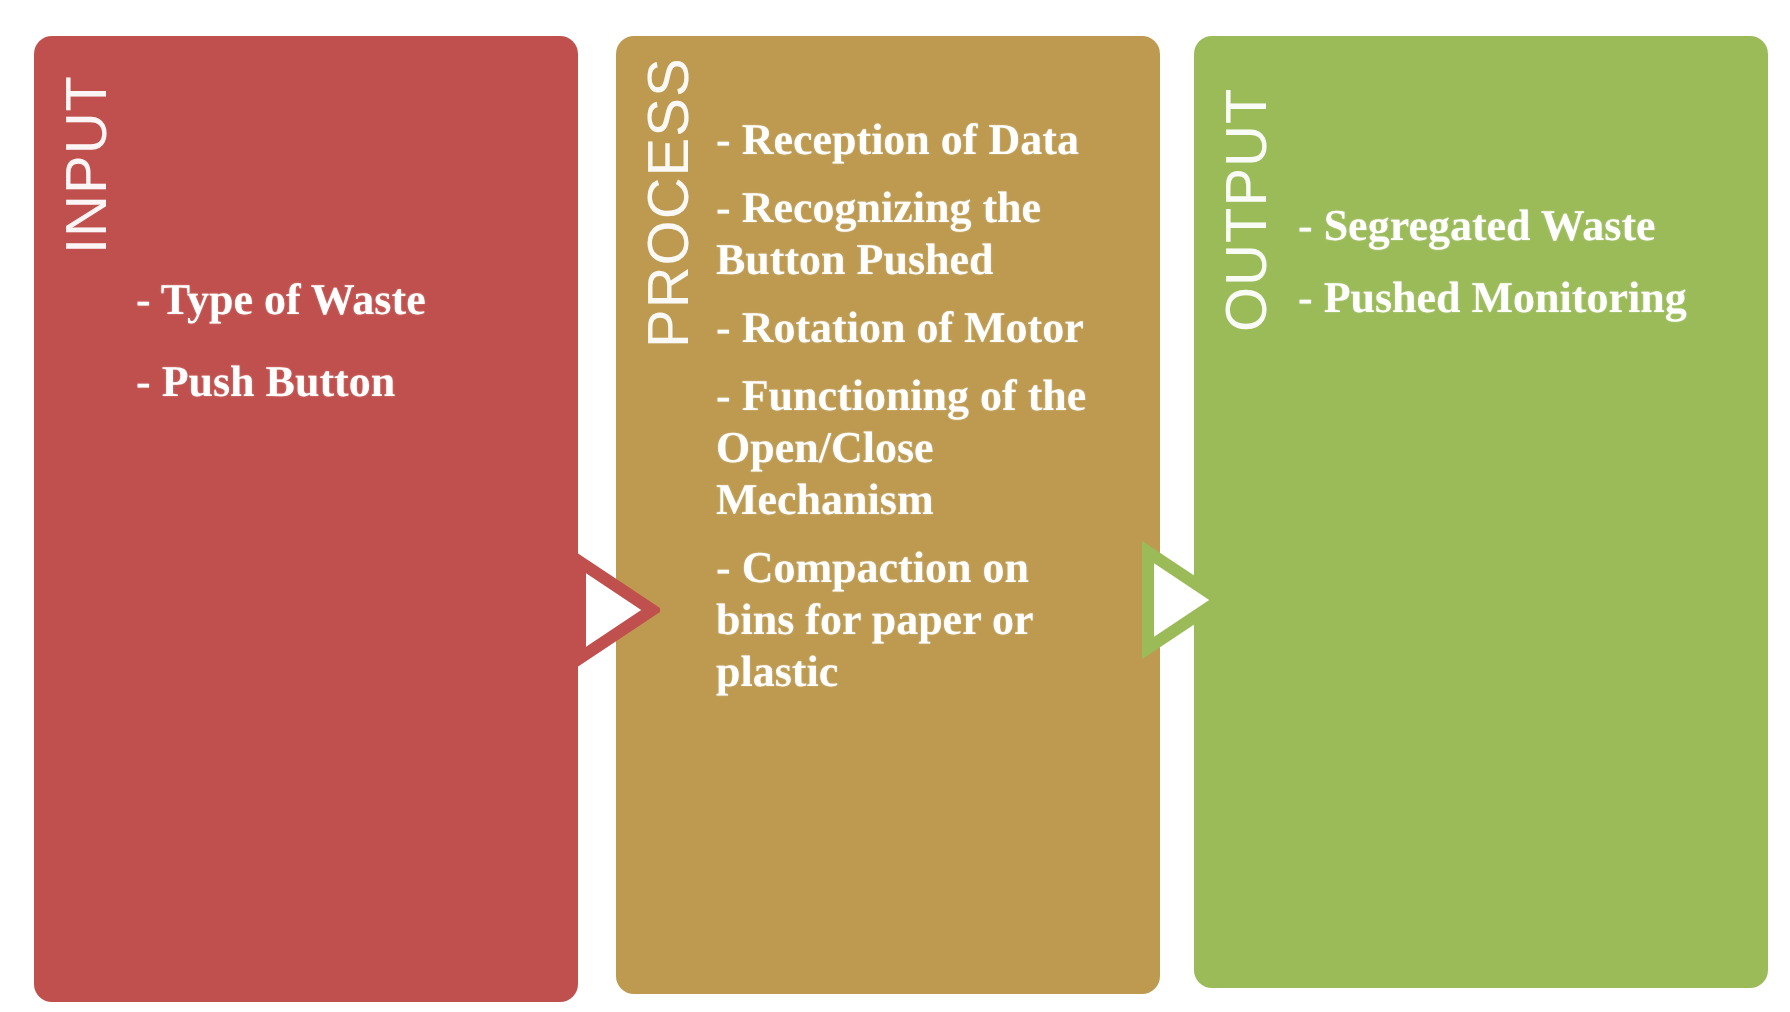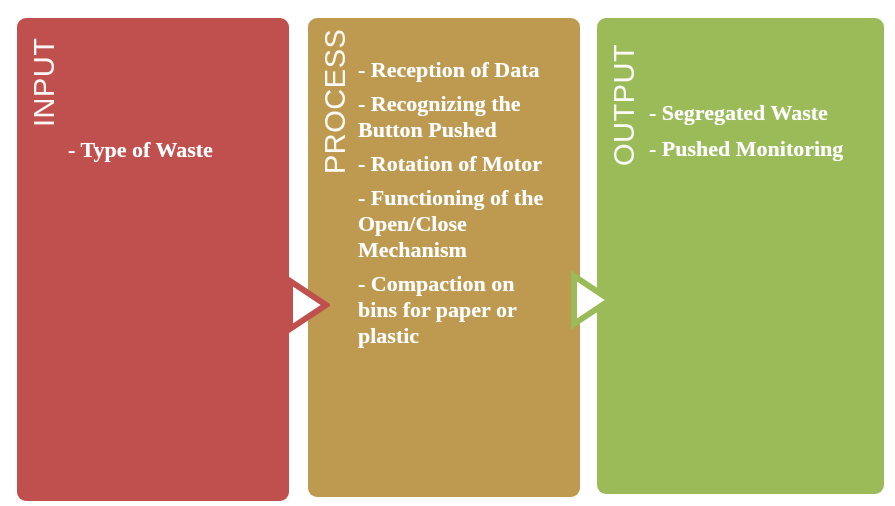--- a/index.html
+++ b/index.html
@@ -74,20 +74,21 @@
   </style>
 </head>
 <body>
 
 <div class="stage">
 
   <div class="box box-input"></div>
   <div class="vlabel vlabel-input">INPUT</div>
   <div class="items items-input">
     <div class="item">- Type of Waste</div>
+    <div class="item">- Push Button</div>
   </div>
 
   <div class="box box-process"></div>
   <div class="vlabel vlabel-process">PROCESS</div>
   <div class="items items-process">
     <div class="item">- Reception of Data</div>
     <div class="item">- Recognizing the Button Pushed</div>
     <div class="item">- Rotation of Motor</div>
     <div class="item" style="white-space: pre-wrap;">- Functioning of the   Open/Close Mechanism</div>
     <div class="item">- Compaction on bins for paper or plastic</div>

